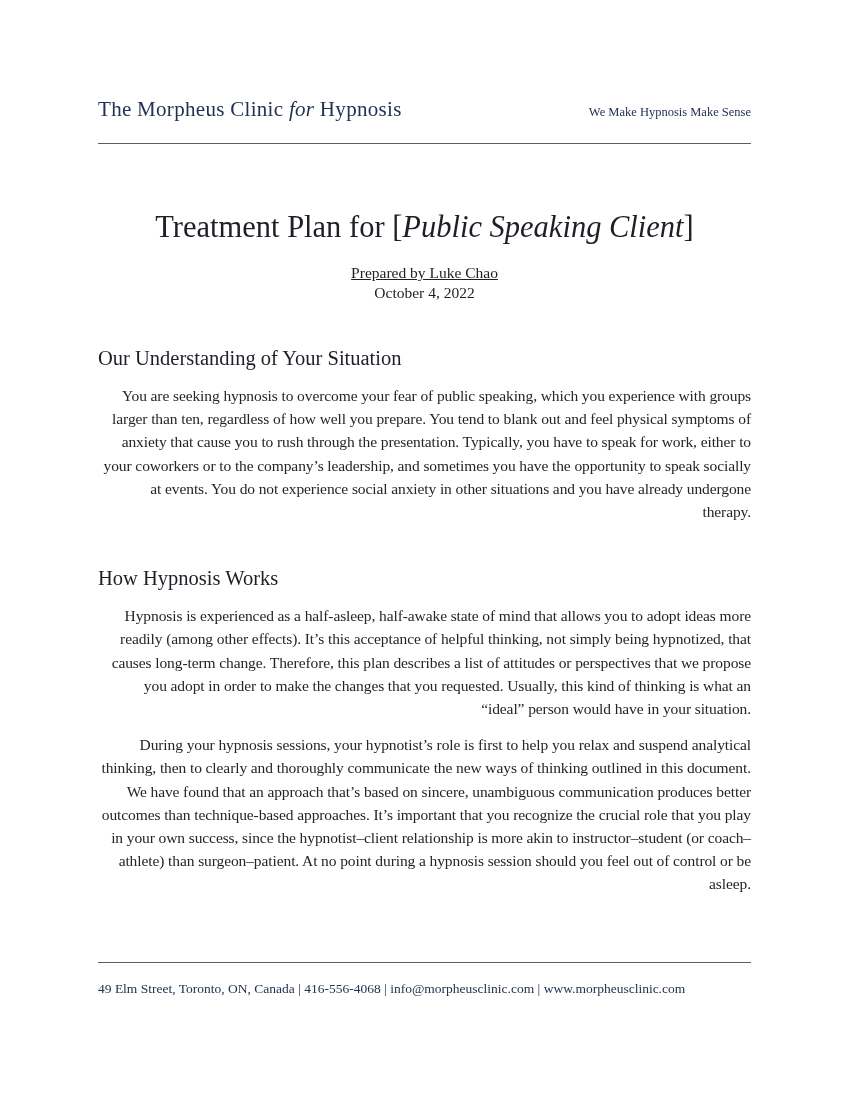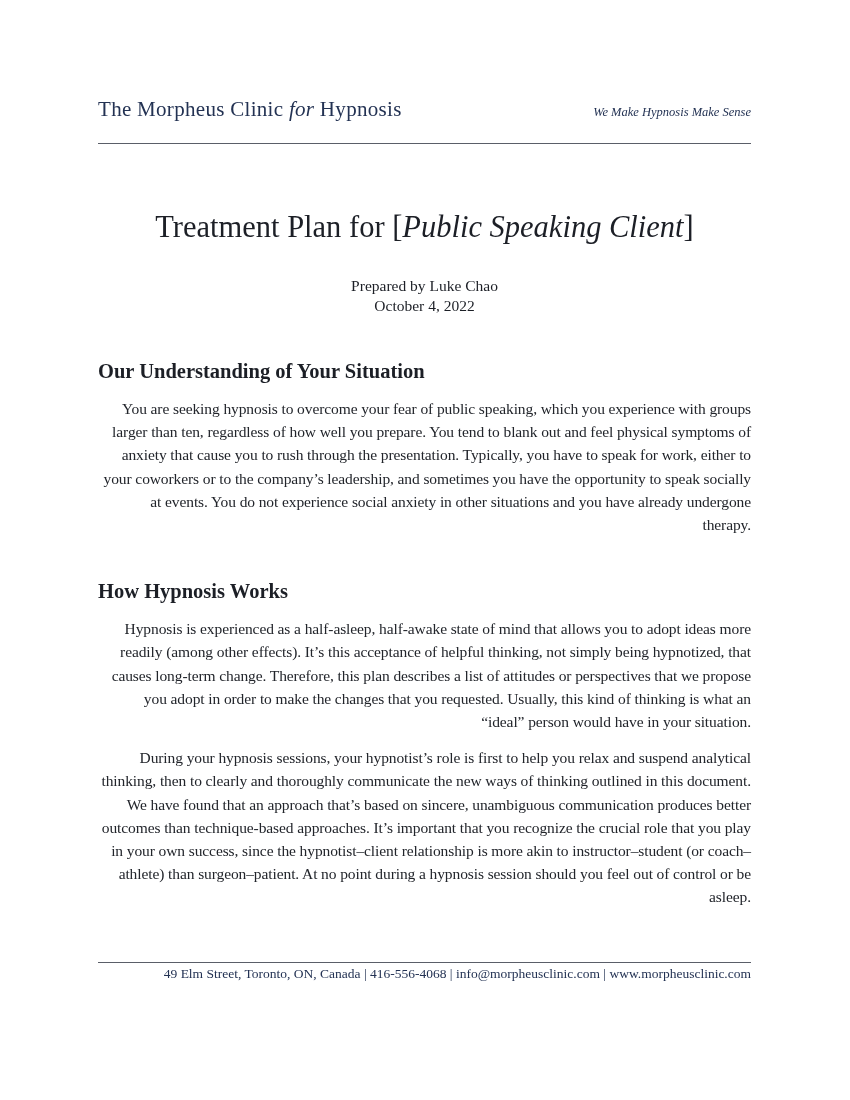--- a/index.html
+++ b/index.html
@@ -30,57 +30,57 @@
   .brand {
     font-size: 21px;
     line-height: 25px;
     letter-spacing: 0.3px;
     color: var(--ink-navy, #233253);
     white-space: nowrap;
   }
   .brand .it { font-style: italic; }
   .tagline {
     font-size: 12.5px;
-    font-style: italic;
     color: var(--ink-navy, #233253);
     white-space: nowrap;
   }
   .rule {
     border: none;
     border-top: 1px solid var(--rule-color, #5a5e68);
     margin: 21px 0 0 0;
   }
   
   .title-block { text-align: center; }
   .doc-title {
     margin: 63px 0 0 0;
     font-size: 30.5px;
     line-height: 40px;
     font-weight: 400;
     color: var(--ink-title, #1c1f26);
     font-family: Liberation Serif, serif;
   }
   .doc-title .it { font-style: italic; }
   .prepared {
-    margin-top: 29px;
+    margin-top: 16px;
     font-size: 15.5px;
     line-height: 20px;
     color: var(--ink-title, #1c1f26);
+    text-decoration: underline;
   }
   .docdate {
     font-size: 15.5px;
     line-height: 20px;
     color: var(--ink-title, #1c1f26);
   }
   
   .section-heading {
     margin: 42px 0 0 0;
     font-size: 20.5px;
     line-height: 26px;
-    font-weight: 700;
+    font-weight: 400;
     color: var(--ink-title, #1c1f26);
   }
   .section-heading.second { }
   .body-par {
     margin: 13px 0 0 0;
     font-size: 15.5px;
     line-height: 23.2px;
     letter-spacing: -0.1px;
     color: var(--ink-body, #22252b);
     text-align: right;
@@ -91,22 +91,22 @@
     left: 98px;
     right: 99px;
     top: 962px;
   }
   .footer-rule {
     border: none;
     border-top: 1px solid var(--rule-color, #5a5e68);
     margin: 0;
   }
   .footer-contact {
-    margin-top: 2px;
-    text-align: right;
+    margin-top: 17px;
+    text-align: left;
     font-size: 13.5px;
     line-height: 18px;
     color: var(--ink-navy, #233253);
   }
 </style>
 </head>
 <body>
 
 <div class="page">
   <div class="content">

